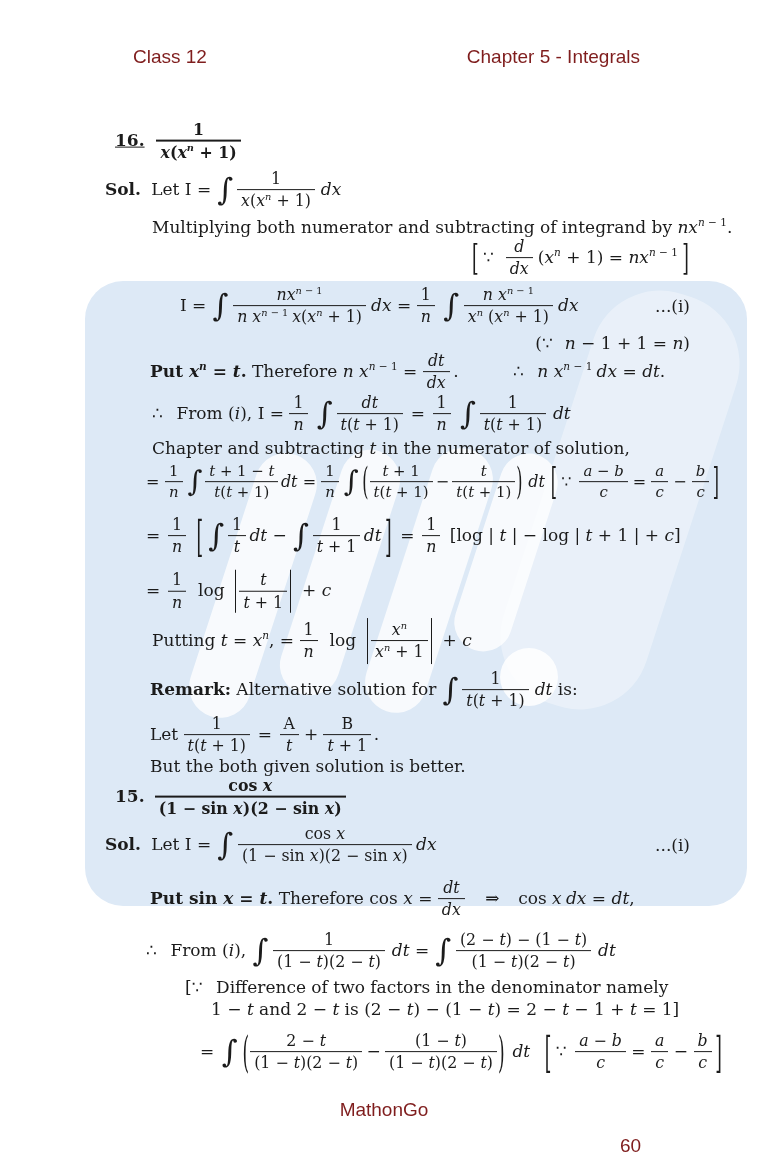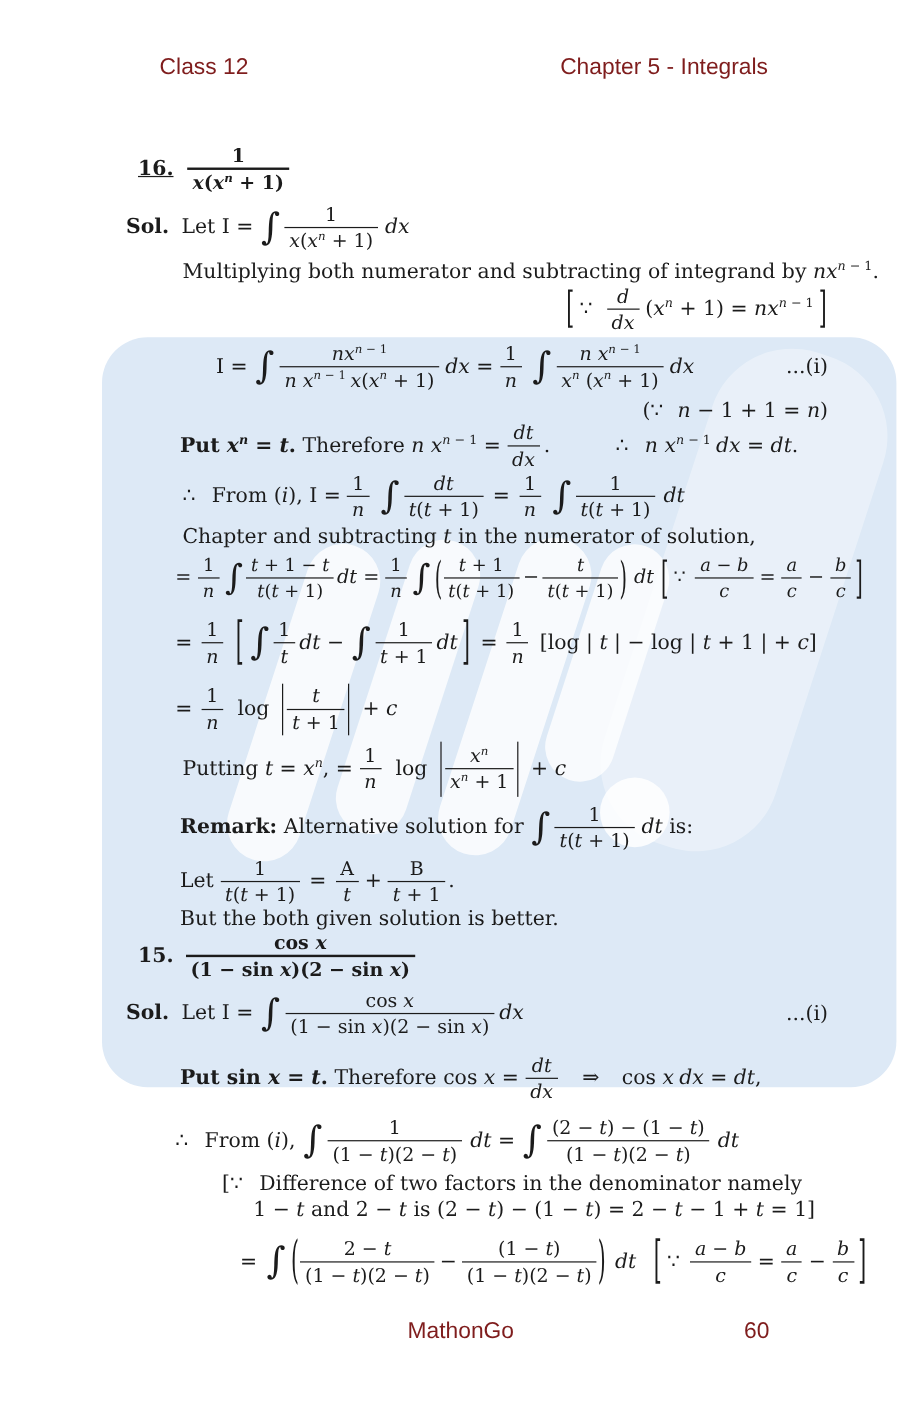--- a/index.html
+++ b/index.html
@@ -61,21 +61,21 @@
   #ln-sol17{left:105px;top:845px;}
   #tag-sol17{right:78px;top:845px;}
   #ln-putsin{left:150px;top:899px;}
   #ln-fromi17{left:146px;top:951px;}
   #ln-diff1{left:185px;top:987px;}
   #ln-diff2{left:211px;top:1009px;}
   #ln-final{left:200px;top:1052px;}
   #hdr-left{left:133px;top:57px;}
   #hdr-right{right:128px;top:57px;}
   #ftr-brand{top:1110px;}
-  #ftr-page{left:620px;top:1110px;text-align:center;}
+  #ftr-page{left:620px;top:1146px;text-align:center;}
 </style>
 </head>
 <body>
 
 <div class="wm" id="wm-bg"></div>
 <div id="wm-band"></div>
 <div class="wm-s" id="wm-s1"></div>
 <div class="wm-s" id="wm-s2"></div>
 <div class="wm-s" id="wm-s3"></div>
 <div class="wm-s" id="wm-s4"></div>

